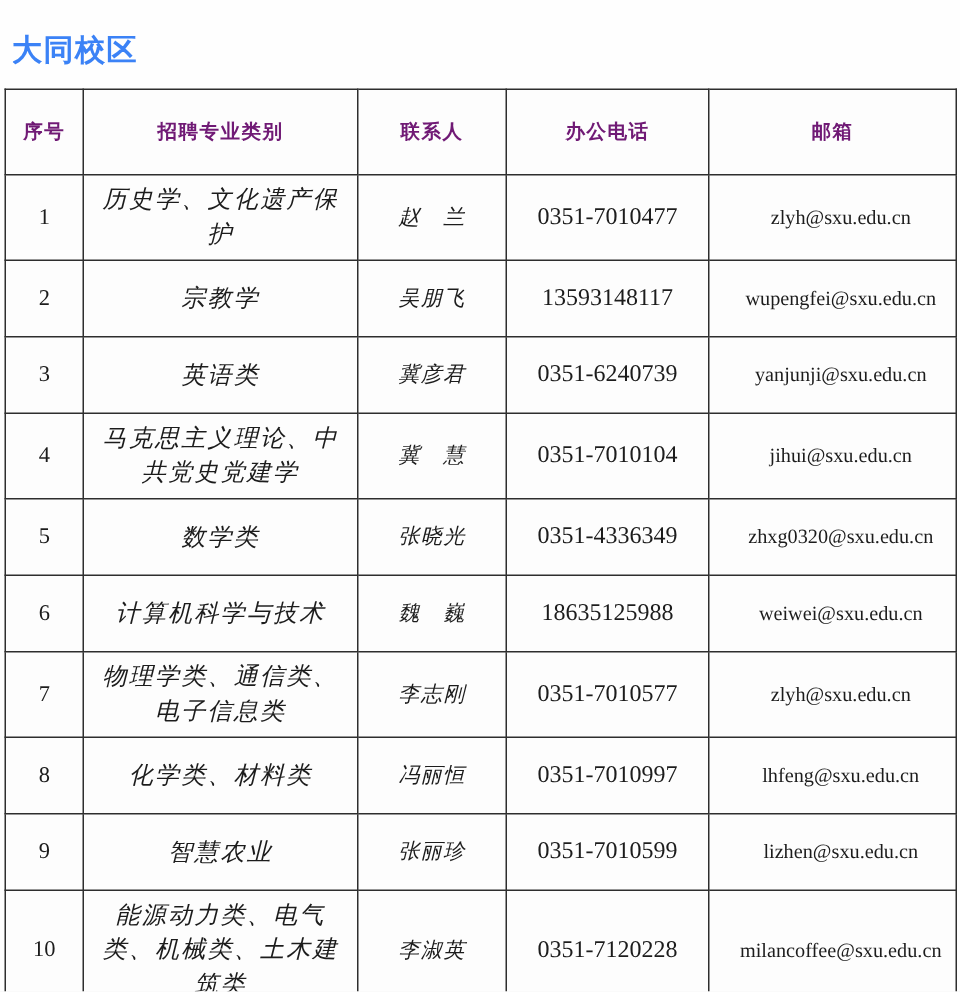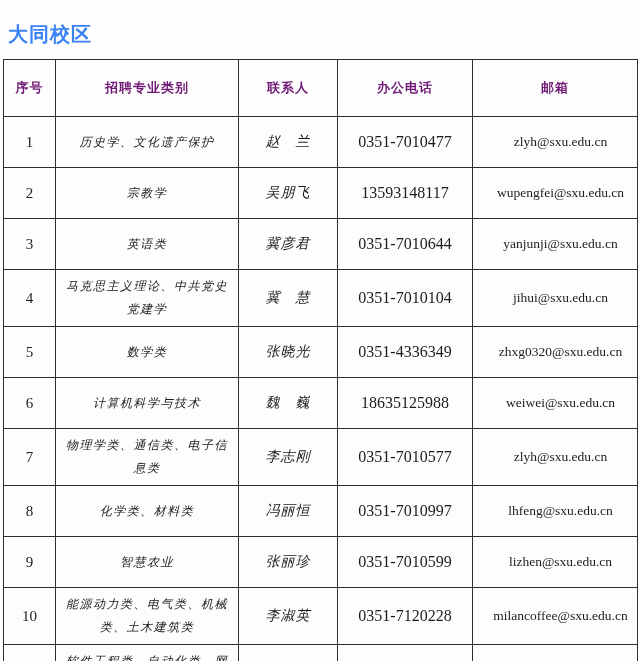--- a/index.html
+++ b/index.html
@@ -56,21 +56,21 @@
   col.c-no      { width: 52px;  }
   col.c-cat     { width: 183px; }
   col.c-contact { width: 99px;  }
   col.c-phone   { width: 135px; }
   col.c-email   { width: 165px; }
   td.cell-no {
     font-size: 15px;
     font-family: "Liberation Serif", "DejaVu Serif", serif;
   }
   td.cell-cat {
-    font-size: 12px;
+    font-size: 16px;
     line-height: 23px;
     letter-spacing: 1.5px;
     font-style: italic; 
     padding-left: 8px;
     padding-right: 8px;
   }
   td.cell-contact {
     font-size: 14px;
     letter-spacing: 1px;
     font-style: italic; 
@@ -125,21 +125,21 @@
           <td class="cell-cat">宗教学</td>
           <td class="cell-contact">吴朋飞</td>
           <td class="cell-phone">13593148117</td>
           <td class="cell-email">wupengfei@sxu.edu.cn</td>
         </tr>
 
         <tr>
           <td class="cell-no">3</td>
           <td class="cell-cat">英语类</td>
           <td class="cell-contact">冀彦君</td>
-          <td class="cell-phone">0351-7010644</td>
+          <td class="cell-phone">0351-6240739</td>
           <td class="cell-email">yanjunji@sxu.edu.cn</td>
         </tr>
 
         <tr>
           <td class="cell-no">4</td>
           <td class="cell-cat">马克思主义理论、中共党史党建学</td>
           <td class="cell-contact">冀　慧</td>
           <td class="cell-phone">0351-7010104</td>
           <td class="cell-email">jihui@sxu.edu.cn</td>
         </tr>

